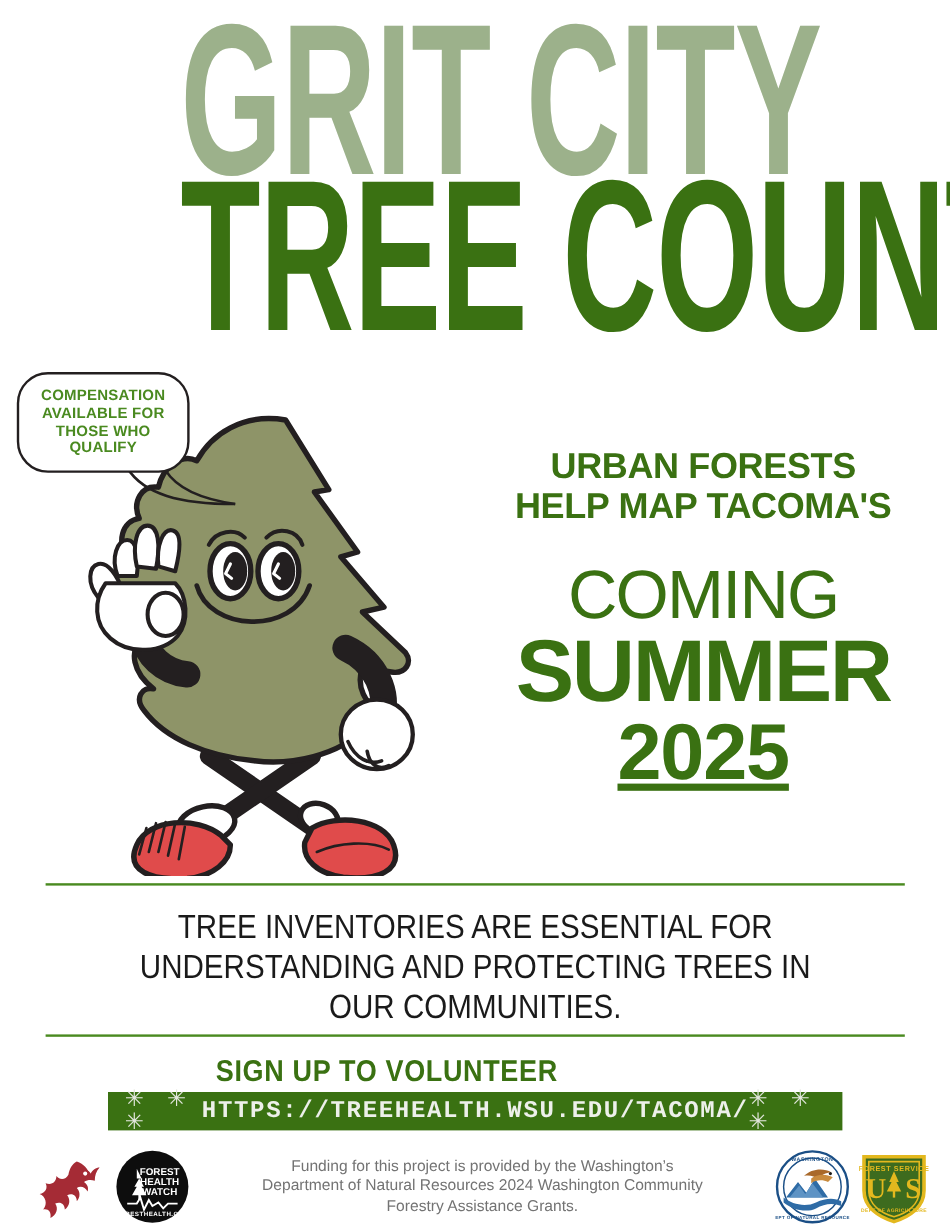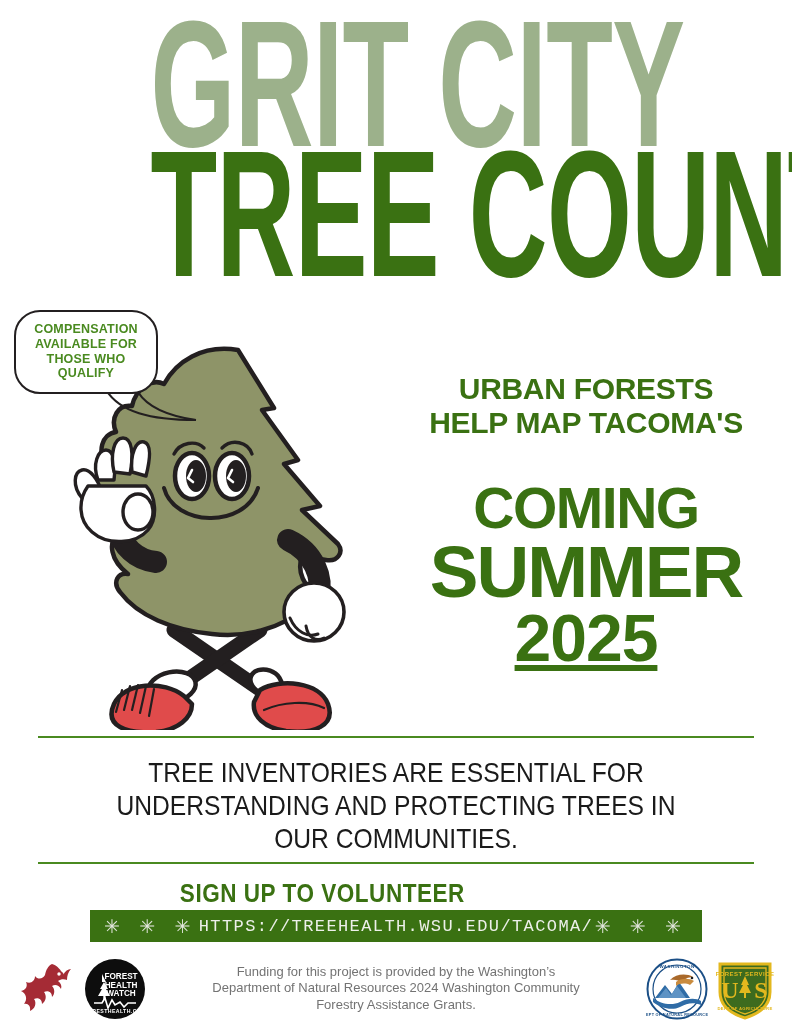--- a/index.html
+++ b/index.html
@@ -102,23 +102,23 @@
     text-align: center;
     color: #3a7112;
   }
   .headline {
     font-size: 30px;
     font-weight: bold;
     line-height: 1.12;
     letter-spacing: -0.3px;
   }
   .coming {
-    margin-top: 42px;
+    margin-top: 30px;
     font-size: 57px;
-    font-weight: bold;
+    font-weight: normal;
     line-height: 0.98;
     letter-spacing: -1.5px;
   }
   .summer {
     font-size: 73px;
     font-weight: bold;
     line-height: 0.95;
     letter-spacing: -2px;
   }
   .year {
@@ -185,41 +185,41 @@
   }
   .stars {
     color: #e2e6dd;
     font-size: 19px;
     letter-spacing: 7px;
     line-height: 1;
   }
   .url {
     color: #edf0ea;
     font-family: "Liberation Mono", "DejaVu Sans Mono", monospace;
-    font-size: 17px;
-    font-weight: normal;
+    font-size: 20px;
+    font-weight: bold;
     letter-spacing: 1.4px;
     white-space: nowrap;
   }
 
   
   .footer {
     position: absolute;
     left: 0;
     top: 952px;
     width: 792px;
     height: 73px;
     display: flex;
     align-items: center;
   }
   .footer-logos-left {
     display: flex;
-    align-items: flex-start;
+    align-items: flex-end;
     gap: 10px;
-    padding-left: 14px;
+    padding-left: 26px;
   }
   .footer-logos-right {
     display: flex;
     align-items: center;
     gap: 8px;
     padding-right: 18px;
   }
   .funding {
     flex: 1;
     text-align: center;

